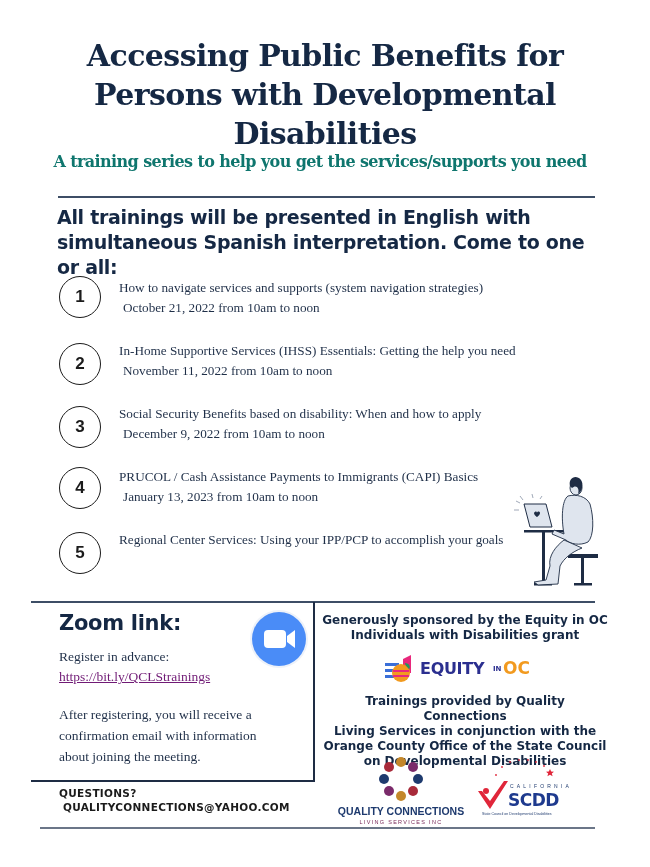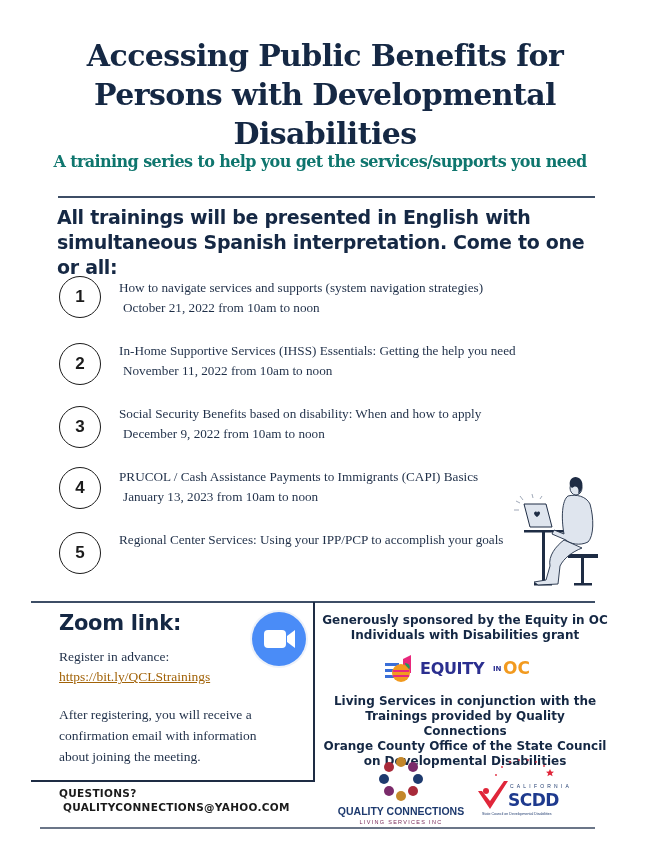--- a/index.html
+++ b/index.html
@@ -18,21 +18,21 @@
   .s-date { position: absolute; left: 64px; top: 20px; white-space: nowrap; font-family: "Liberation Serif", serif; font-size: 13.2px; color: #1f2f48; }
 
   .illustration { left: 506px; top: 448px; width: 100px; height: 142px; }
 
   .rule-mid { left: 31px; top: 601px; width: 564px; height: 2px; background: #3d4e66; }
   .vrule { left: 313px; top: 602px; width: 1.5px; height: 180px; background: #1e2c44; }
 
   .zoom-heading { left: 59px; top: 611px; font-family: "DejaVu Sans", sans-serif; font-weight: bold; font-size: 21px; color: #152844; letter-spacing: -0.3px; }
   .zoom-icon { left: 252px; top: 612px; width: 54px; height: 54px; border-radius: 50%; background: #4a8cf7; box-shadow: 0 0 0 2px #eef2f9; }
   .left-text { left: 59px; font-family: "Liberation Serif", serif; font-size: 13.5px; color: #1f2f48; line-height: 21px; }
-  .link { color: #a16207; text-decoration: underline; }
+  .link { color: #701a75; text-decoration: underline; }
   .rule-q { left: 31px; top: 780px; width: 283px; height: 1.5px; background: #1e2c44; }
   .questions { left: 59px; top: 786px; font-family: "DejaVu Sans", sans-serif; font-weight: bold; font-size: 10.5px; line-height: 14px; color: #1b1b1b; letter-spacing: 0.3px; }
 
   .right-text { left: 322px; width: 286px; text-align: center; font-family: "DejaVu Sans", sans-serif; font-weight: bold; font-size: 12px; line-height: 15px; color: #152844; }
   .equity-logo { left: 385px; top: 655px; width: 140px; height: 30px; }
   .equity-word { position: absolute; left: 35px; top: 4px; font-family: "DejaVu Sans", sans-serif; font-weight: bold; font-size: 16px; color: #2b2f8f; letter-spacing: -0.3px; }
   .equity-in { position: absolute; left: 108px; top: 10px; font-family: "DejaVu Sans", sans-serif; font-weight: bold; font-size: 7px; color: #2b2f8f; }
   .equity-oc { position: absolute; left: 118px; top: 3px; font-family: "DejaVu Sans", sans-serif; font-weight: bold; font-size: 17px; color: #f29a1f; }
 
   .qc-logo { left: 336px; top: 755px; width: 130px; height: 75px; }
@@ -139,22 +139,22 @@
     <rect x="8" y="15" width="16" height="2" fill="#e8287c"></rect>
     <rect x="8" y="20" width="16" height="2" fill="#e8287c"></rect>
     <path d="M20 8 C24 8 26 12 24 14 C22 12 20 10 20 8Z" fill="#1f9a5a"></path>
   </svg>
   <span class="equity-word">EQUITY</span>
   <span class="equity-in">IN</span>
   <span class="equity-oc">OC</span>
 </div>
 
 <div class="abs right-text" style="top:694px;">
+  <div>Trainings provided by Quality Connections</div>
   <div>Living Services in conjunction with the</div>
-  <div>Trainings provided by Quality Connections</div>
   <div>Orange County Office of the State Council</div>
   <div>on Developmental Disabilities</div>
 </div>
 
 <div class="abs qc-logo">
   <svg width="130" height="50" viewBox="0 0 130 50" style="position:absolute;left:0;top:0;">
     <g transform="translate(65,24)">
       <circle cx="0" cy="-17" r="5" fill="#c4872a"></circle>
       <circle cx="12" cy="-12" r="5" fill="#7a2a6a"></circle>
       <circle cx="17" cy="0" r="5" fill="#1e3a6e"></circle>

